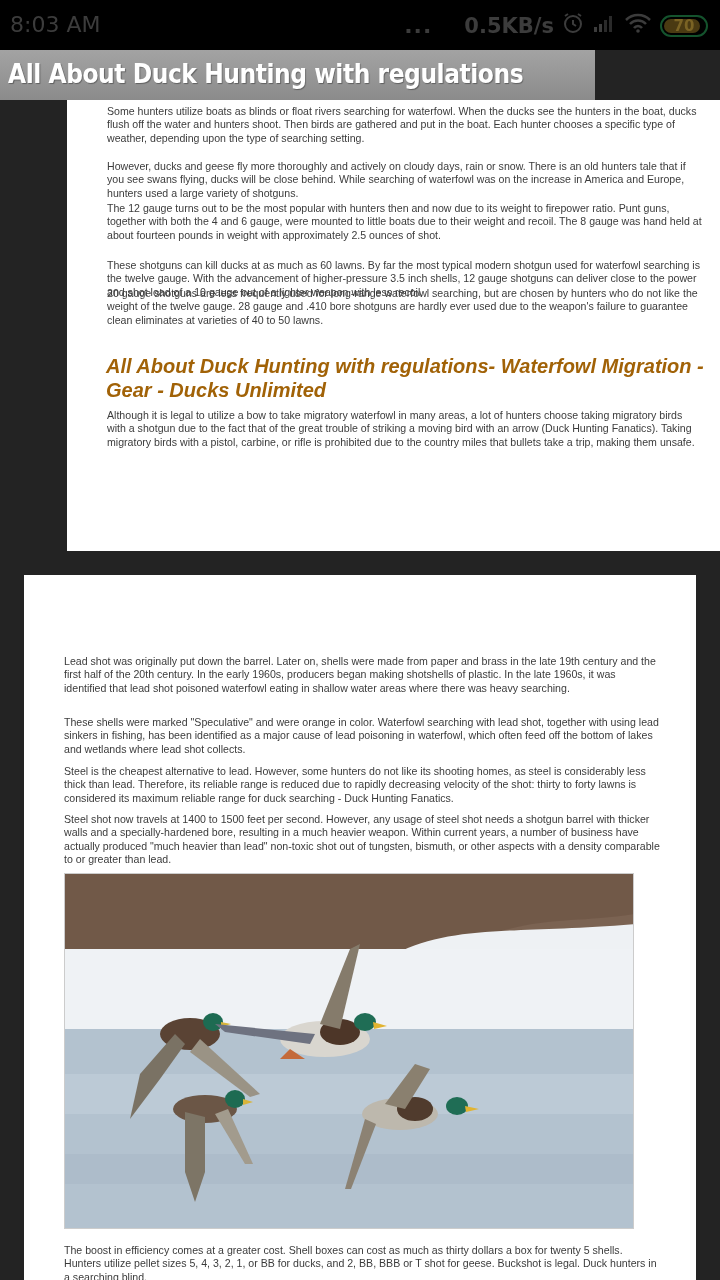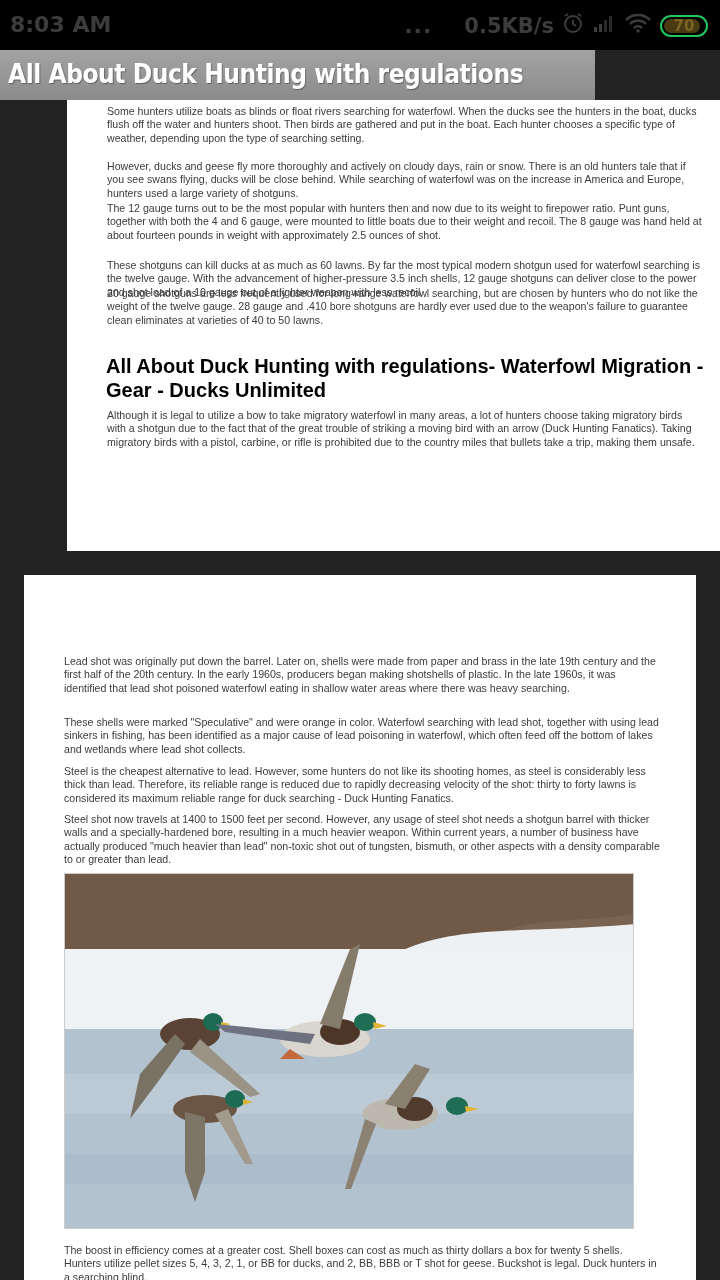--- a/index.html
+++ b/index.html
@@ -1,31 +1,31 @@
 <!DOCTYPE html>
 <html><head>
 <meta charset="utf-8">
 <style>
   * { box-sizing: border-box; margin: 0; padding: 0; }
   html, body { width: 720px; height: 1280px; overflow: hidden; background: #232323; font-family: "Liberation Sans", sans-serif; }
   .status-bar { position: absolute; top: 0; left: 0; width: 720px; height: 50px; background: #000; color: #3a3a3a; font-family: "DejaVu Sans", sans-serif; }
-  .status-time { position: absolute; left: 10px; top: 12px; font-size: 22px; font-weight: bold; color: #3c3c3c; }
+  .status-time { position: absolute; left: 10px; top: 12px; font-size: 22px; font-weight: normal; color: #3c3c3c; }
   .status-right { position: absolute; right: 12px; top: 12px; display: flex; align-items: center; gap: 8px; font-size: 21px; font-weight: bold; color: #3c3c3c; }
   .dots { font-size: 22px; letter-spacing: 1px; margin-right: 24px; }
-  .battery { width: 48px; height: 22px; border: 2px solid #22c55e; border-radius: 11px; position: relative; overflow: hidden; display: flex; justify-content: center; }
+  .battery { width: 48px; height: 22px; border: 2px solid #14532d; border-radius: 11px; position: relative; overflow: hidden; display: flex; justify-content: center; }
   .battery .fill { position: absolute; left: 2px; top: 2px; bottom: 2px; width: 36px; background: #4a3a12; border-radius: 7px; }
   .battery span { position: relative; font-size: 15px; color: #7a6324; font-weight: bold; }
   .app-bar { position: absolute; top: 50px; left: 0; width: 595px; height: 50px; background: linear-gradient(#a3a3a3, #8b8b8b); }
   .app-title { position: absolute; left: 8px; top: 9px; font-size: 26px; font-weight: bold; color: #fff; font-family: "DejaVu Sans", sans-serif; letter-spacing: -0.5px; text-shadow: 1px 1px 1px rgba(0,0,0,0.35); transform: scaleX(0.9); transform-origin: left; }
   .viewer { position: absolute; top: 100px; left: 0; width: 720px; height: 1180px; background: #232323; overflow: hidden; }
   .page { position: absolute; left: 24px; width: 672px; background: #fff; color: #333; }
   .page1 { top: 0; height: 451px; margin-left: 43px; }
   .page2 { top: 475px; height: 720px; }
   .para { position: absolute; left: 40px; width: 596px; font-size: 10.6px; line-height: 13.4px; color: #3b3b3b; }
-  .heading { position: absolute; left: 39px; width: 600px; font-size: 20px; line-height: 24px; color: #000000; }
+  .heading { position: absolute; left: 39px; width: 600px; font-size: 20px; line-height: 24px; color: #a16207; font-style: italic; }
   .photo { position: absolute; left: 40px; top: 298px; width: 570px; height: 356px; overflow: hidden; border: 1px solid #ccc; background: linear-gradient(#6e5a4b 0%, #7a6454 18%, #e8ecef 28%, #f1f3f5 40%, #c9d3dc 52%, #a9b8c6 70%, #b5c3cf 85%, #9fafbf 100%); }
   .photo svg { position: absolute; left: 0; top: 0; }
 </style>
 </head>
 <body>
 
 <div class="status-bar">
   <div class="status-time">8:03 AM</div>
   <div class="status-right">
     <span class="dots">...</span>

